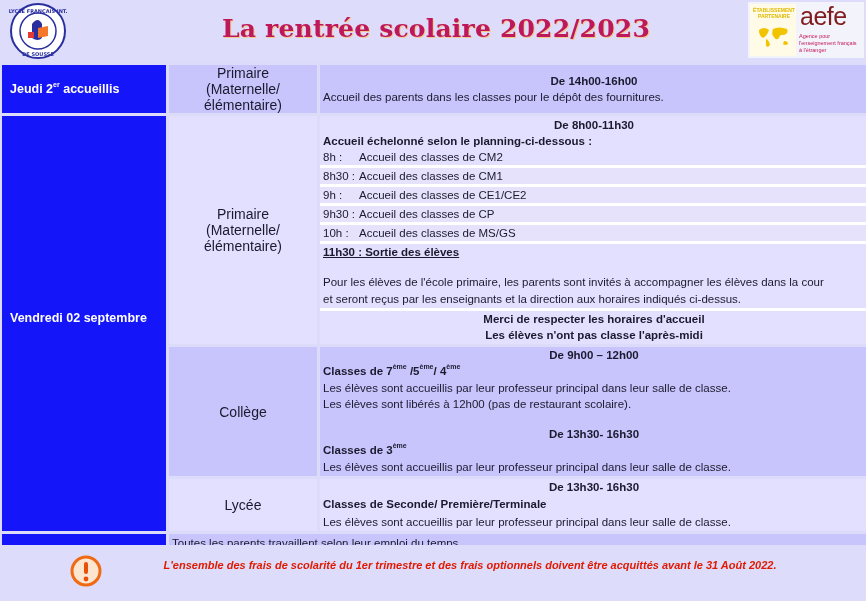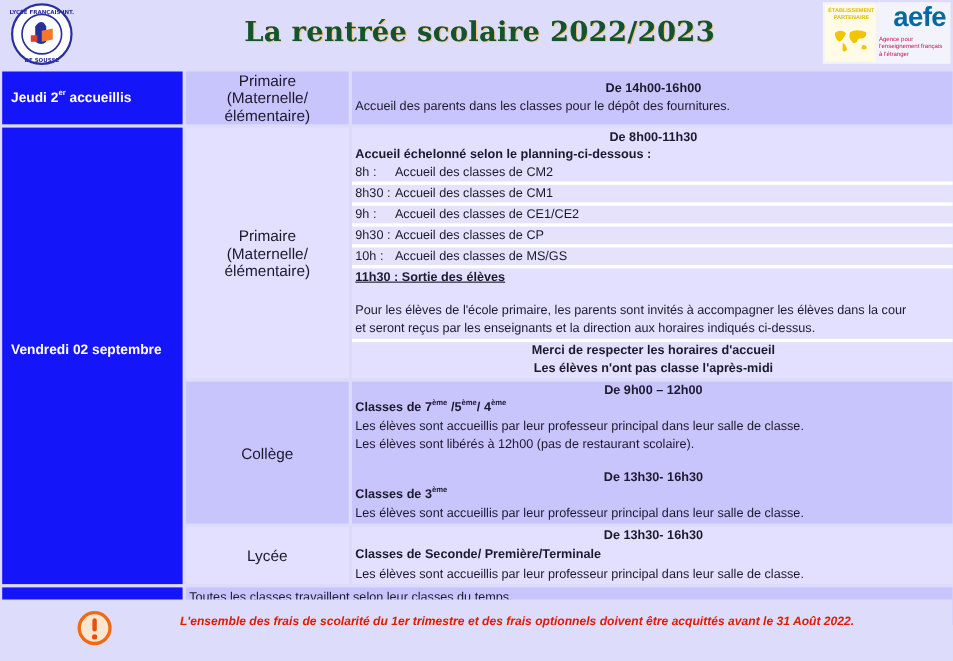--- a/index.html
+++ b/index.html
@@ -1,26 +1,26 @@
 <!DOCTYPE html>
 <html><head>
 <meta charset="utf-8">
 <style>
   * { box-sizing: border-box; margin: 0; padding: 0; }
   html, body { width: 866px; height: 601px; overflow: hidden; background: #dcdcfa; }
   body { font-family: "Liberation Sans", "DejaVu Sans", sans-serif; font-size: 11.5px; color: #1a1a2e; position: relative; }
 
   .header { position: absolute; left: 0; top: 0; width: 866px; height: 62px; background: #dedcfb; }
   .school-logo { position: absolute; left: 4px; top: 2px; width: 68px; height: 58px; }
-  .title { position: absolute; left: 222px; top: 14px; font-family: "DejaVu Serif", "Liberation Serif", serif; font-weight: bold; font-size: 25px; color: #14532d; text-shadow: 1px 1px 0 #f4c88a; letter-spacing: 0.2px; }
+  .title { position: absolute; left: 222px; top: 14px; font-family: "DejaVu Serif", "Liberation Serif", serif; font-weight: bold; font-size: 25px; color: #be185d; text-shadow: 1px 1px 0 #f4c88a; letter-spacing: 0.2px; }
   .aefe { position: absolute; left: 748px; top: 2px; width: 116px; height: 56px; background: #f3f3fb; }
   .aefe .partner { position: absolute; left: 2px; top: 2px; width: 46px; height: 52px; background: #fffbe6; }
   .aefe .partner-label { position: absolute; left: 3px; top: 3px; font-size: 5px; color: #e0b800; font-weight: bold; line-height: 6px; width: 42px; text-align: center; }
   .aefe .map { position: absolute; left: 6px; top: 20px; width: 36px; height: 26px; }
-  .aefe .brand { position: absolute; left: 64px; top: 0px; font-size: 25px; font-weight: bold; color: #0369a1; letter-spacing: -0.5px; }
+  .aefe .brand { position: absolute; left: 52px; top: 0px; font-size: 25px; font-weight: normal; color: #7f1d1d; letter-spacing: -0.5px; }
   .aefe .tagline { position: absolute; left: 51px; top: 31px; font-size: 5.5px; line-height: 7px; color: #c2185b; width: 62px; }
 
   table { position: absolute; left: 0; top: 62px; width: 866px; border-collapse: separate; border-spacing: 3px 3px; table-layout: fixed; margin-left: -1px; }
   td { vertical-align: middle; padding: 0 3px; line-height: 16px; }
   .day { background: #1515fa; color: #fff; font-weight: bold; font-size: 12.5px; padding-left: 8px; }
   .lvl { font-weight: normal; font-size: 14px; text-align: center; }
   .bg-a { background: #c8c5fc; }
   .bg-b { background: #e2e0fe; }
   .center { text-align: center; font-weight: bold; }
   .b { font-weight: bold; }
@@ -130,21 +130,21 @@
       <td class="bg-b stack">
         <div class="row center">De 13h30- 16h30</div>
         <div class="row b" style="line-height:18px">Classes de Seconde/ Première/Terminale</div>
         <div class="row" style="line-height:18px">Les élèves sont accueillis par leur professeur principal dans leur salle de classe.</div>
       </td>
     </tr>
 
     <tr style="height:34px">
       <td class="day">Lundi 05 septembre</td>
       <td class="bg-a" colspan="2">
-        <span class="line">Toutes les classes travaillent selon leur classes du temps.</span>
+        <span class="line">Toutes les parents travaillent selon leur emploi du temps.</span>
         <span class="line">Ouverture Cantine classique (service à table ou ligne de self)</span>
       </td>
     </tr>
   </tbody>
 </table>
 
 <div class="notice">
   <svg class="warn-icon" viewBox="0 0 32 32">
     <circle cx="16" cy="16" r="14" fill="#fde6d0" stroke="#f06a14" stroke-width="3"></circle>
     <rect x="14" y="7" width="4" height="12" rx="2" fill="#e8500a"></rect>

